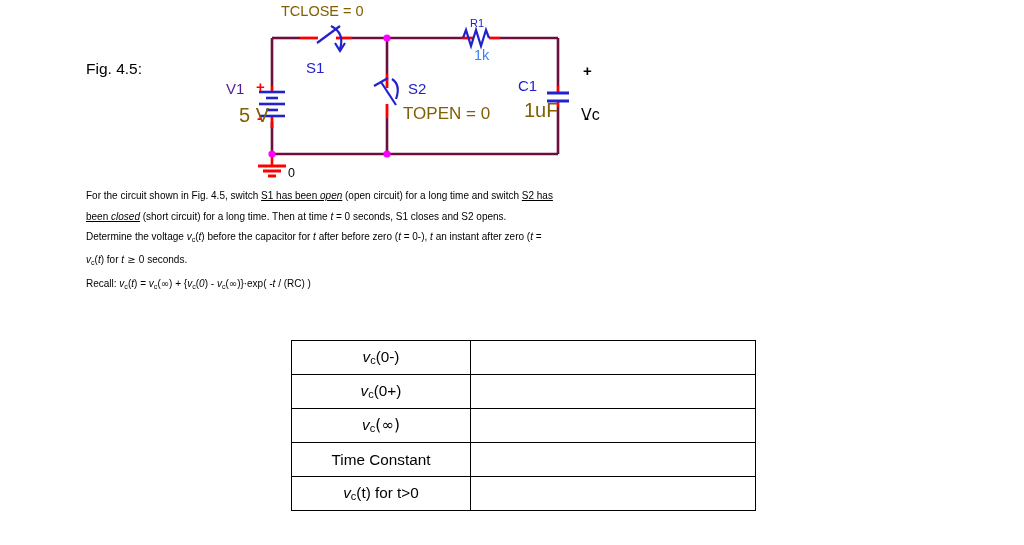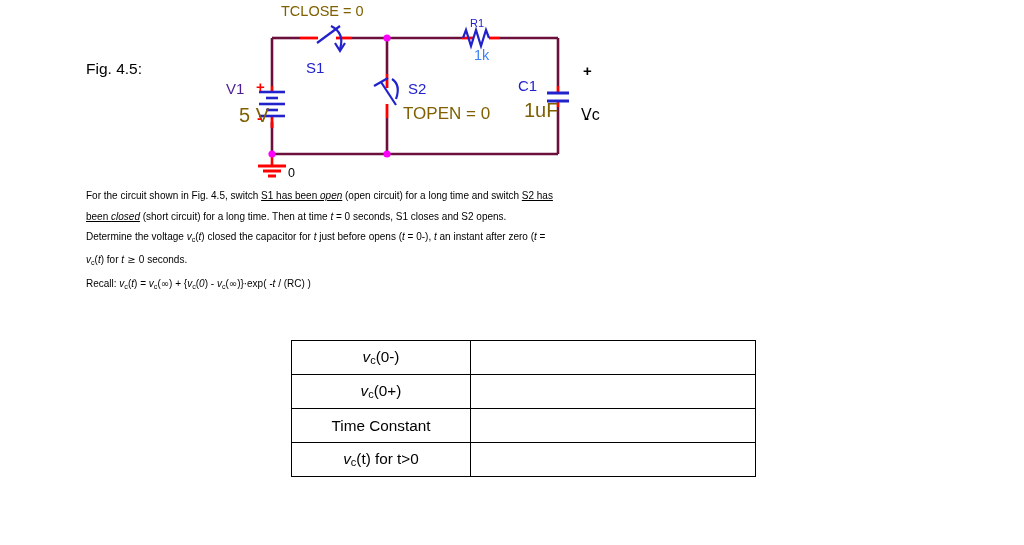--- a/index.html
+++ b/index.html
@@ -223,39 +223,43 @@
 
     <div style="position:absolute;left:288px;top:166px;font-size:12.5px;color:#000;white-space:nowrap;">0</div>
   </div>
 
   <div id="body-text">
 
     <span class="ln"><span>For the circuit shown in Fig. 4.5, switch </span><span class="u"><span>S1 has been </span><span class="it">open</span></span><span> (open circuit) for a long time and switch </span><span class="u">S2 has</span></span>
 
     <span class="ln"><span class="u"><span>been </span><span class="it">closed</span></span><span> (short circuit) for a long time.  Then at time </span><span class="it">t</span><span> = 0 seconds, S1 closes and S2 opens.</span></span>
 
-    <span class="ln"><span>Determine the voltage </span><span class="it">v</span><span class="sub">c</span><span>(</span><span class="it">t</span><span>) closed the capacitor for </span><span class="it">t</span><span> just before opens (</span><span class="it">t</span><span> = 0-), </span><span class="it">t</span><span> an instant after zero (</span><span class="it">t</span><span> =</span></span>
+    <span class="ln"><span>Determine the voltage </span><span class="it">v</span><span class="sub">c</span><span>(</span><span class="it">t</span><span>) before the capacitor for </span><span class="it">t</span><span> after before zero (</span><span class="it">t</span><span> = 0-), </span><span class="it">t</span><span> an instant after zero (</span><span class="it">t</span><span> =</span></span>
 
 
     <span class="ln"><span class="it">v</span><span class="sub">c</span><span>(</span><span class="it">t</span><span>) for </span><span class="it">t</span><span class="ge"> ≥ </span><span>0 seconds.</span></span>
 
     <span class="ln"><span>Recall:  </span><span class="it">v</span><span class="sub">c</span><span>(</span><span class="it">t</span><span>) = </span><span class="it">v</span><span class="sub">c</span><span>(</span><span class="inf">∞</span><span>) + {</span><span class="it">v</span><span class="sub">c</span><span>(</span><span class="it">0</span><span>) - </span><span class="it">v</span><span class="sub">c</span><span>(</span><span class="inf">∞</span><span>)}</span><span class="mdot">·</span><span>exp( </span><span class="it">-t</span><span> / (RC) )</span></span>
   </div>
 
   <table id="answer-table">
     <tbody>
       <tr>
         <td class="lbl"><span class="it">v</span><span class="sub">c</span><span>(0-)</span></td>
         <td class="val"></td>
       </tr>
       <tr>
         <td class="lbl"><span class="it">v</span><span class="sub">c</span><span>(0+)</span></td>
         <td class="val"></td>
       </tr>
       <tr>
+        <td class="lbl"><span class="it">v</span><span class="sub">c</span><span class="inf">(∞)</span></td>
+        <td class="val"></td>
+      </tr>
+      <tr>
         <td class="lbl"><span>Time Constant</span></td>
         <td class="val"></td>
       </tr>
       <tr>
         <td class="lbl"><span class="it">v</span><span class="sub">c</span><span>(t) for t&gt;0</span></td>
         <td class="val"></td>
       </tr>
     </tbody>
   </table>
 

